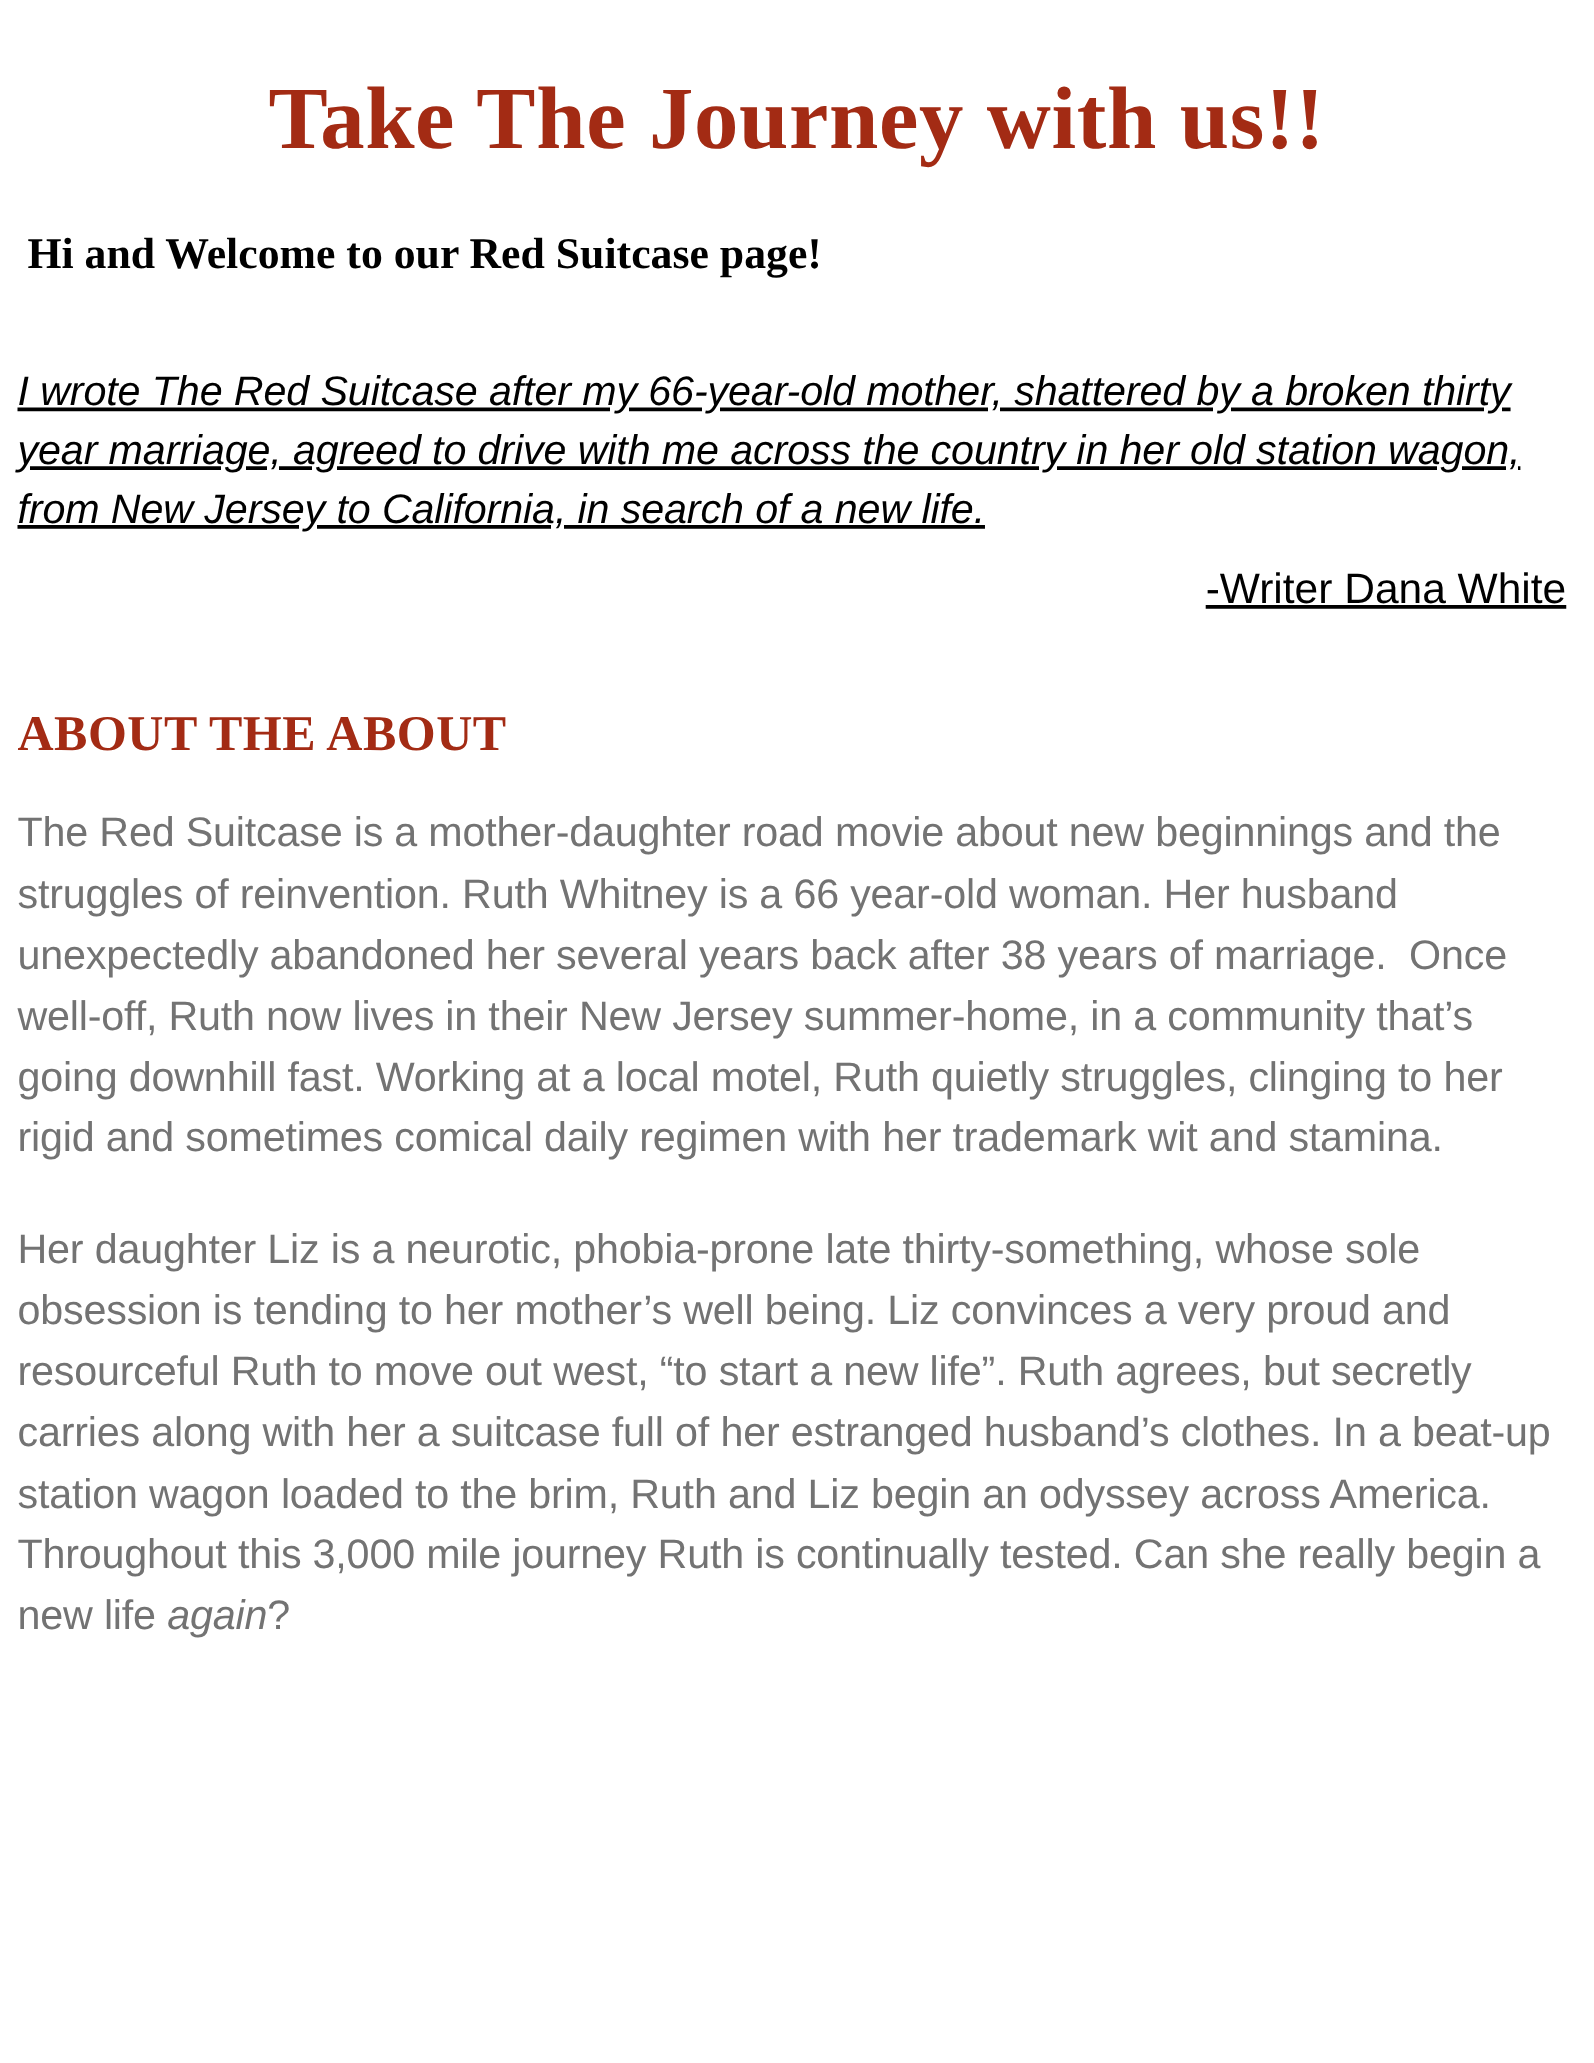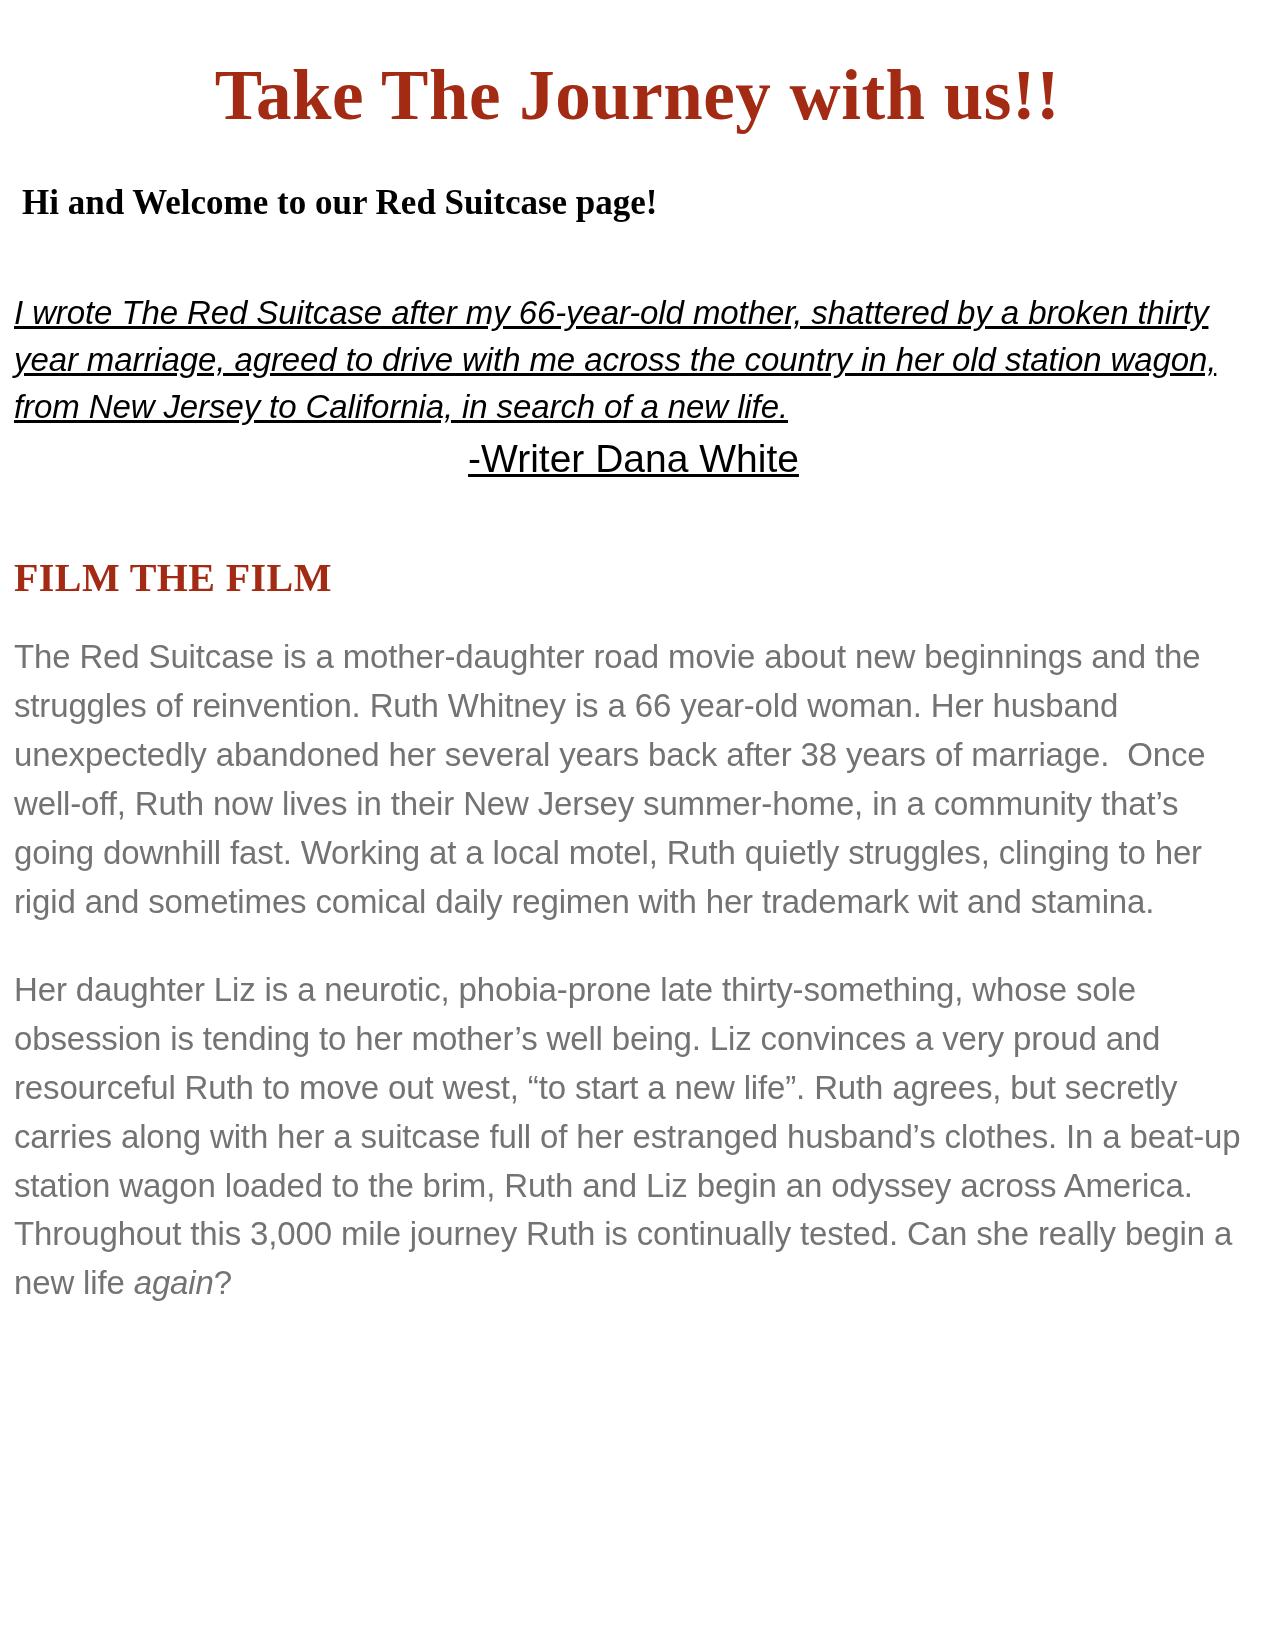--- a/index.html
+++ b/index.html
@@ -60,26 +60,26 @@
     font-size: 33px;
     line-height: 1.42;
     margin: 0 0 0 0;
     color: #000;
     letter-spacing: -0.1px;
   }
   .statement p.second {
     margin-top: 34px;
   }
   .attribution {
-    text-align: center;
+    text-align: right;
     font-family: "Liberation Sans", sans-serif;
     font-style: normal;
-    font-size: 39px;
+    font-size: 34px;
     line-height: 1.42;
-    margin-top: 0;
+    margin-top: 16px;
     padding-right: 8px;
   }
 
   
   .section-heading {
     font-family: "Liberation Serif", serif;
     font-weight: bold;
     color: #A32B14;
     font-size: 40px;
     line-height: 1.1;
@@ -116,20 +116,20 @@
 
   <div class="welcome">
     <span class="line-1">Hi and Welcome to our Red Suitcase page!</span>
   </div>
 
   <div class="statement">
     <p class="first">I wrote The Red Suitcase after my 66-year-old mother, shattered by a broken thirty year marriage, agreed to drive with me across the country in her old station wagon, from New Jersey to California, in search of a new life.</p>
     <div class="attribution">-Writer Dana White</div>
   </div>
 
-  <h2 class="section-heading">FILM THE FILM</h2>
+  <h2 class="section-heading">ABOUT THE ABOUT</h2>
 
   <div class="film-body">
     <p class="para-1">The Red Suitcase is a mother-daughter road movie about new beginnings and the struggles of reinvention. Ruth Whitney is a 66 year-old woman. Her husband unexpectedly abandoned her several years back after 38 years of marriage.  Once well-off, Ruth now lives in their New Jersey summer-home, in a community that’s going downhill fast. Working at a local motel, Ruth quietly struggles, clinging to her rigid and sometimes comical daily regimen with her trademark wit and stamina.</p>
     <p class="para-2"><span>Her daughter Liz is a neurotic, phobia-prone late thirty-something, whose sole obsession is tending to her mother’s well being. Liz convinces a very proud and resourceful Ruth to move out west, “to start a new life”. Ruth agrees, but secretly carries along with her a suitcase full of her estranged husband’s clothes. In a beat-up station wagon loaded to the brim, Ruth and Liz begin an odyssey across America. Throughout this 3,000 mile journey Ruth is continually tested. Can she really begin a new life </span><em class="again">again</em><span>?</span></p>
   </div>
 
 </div>
 
 </body></html>

